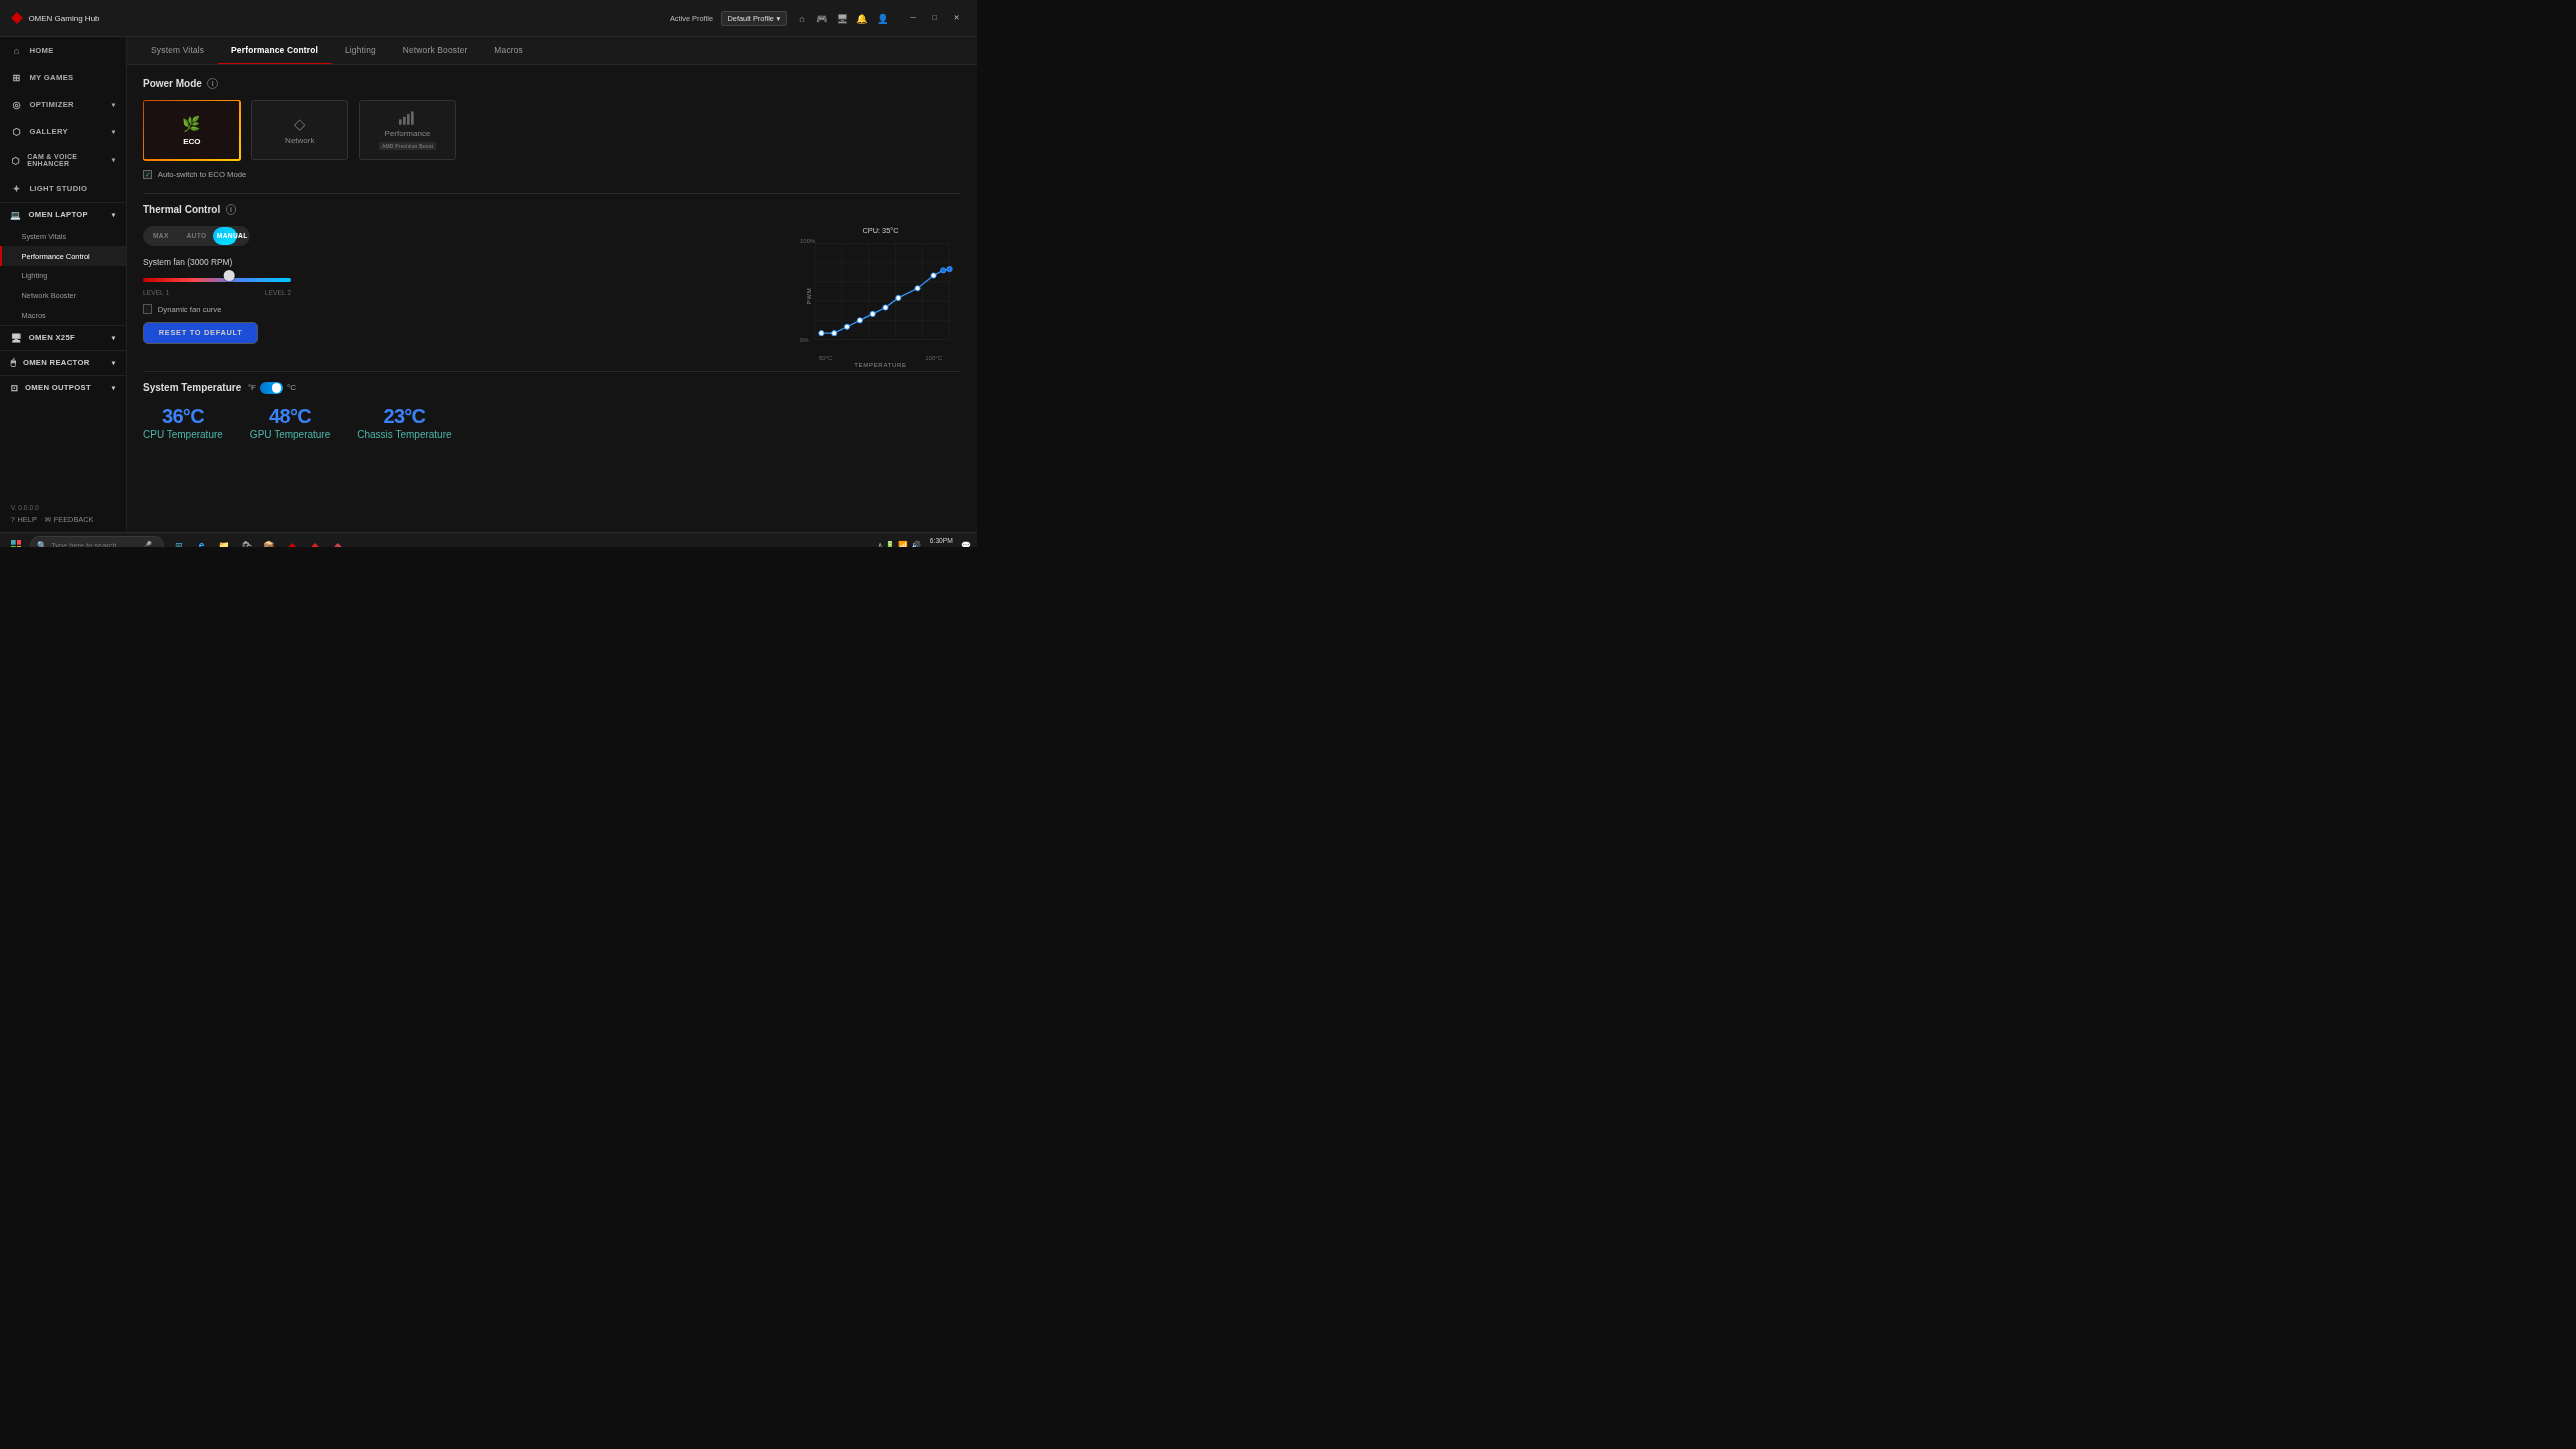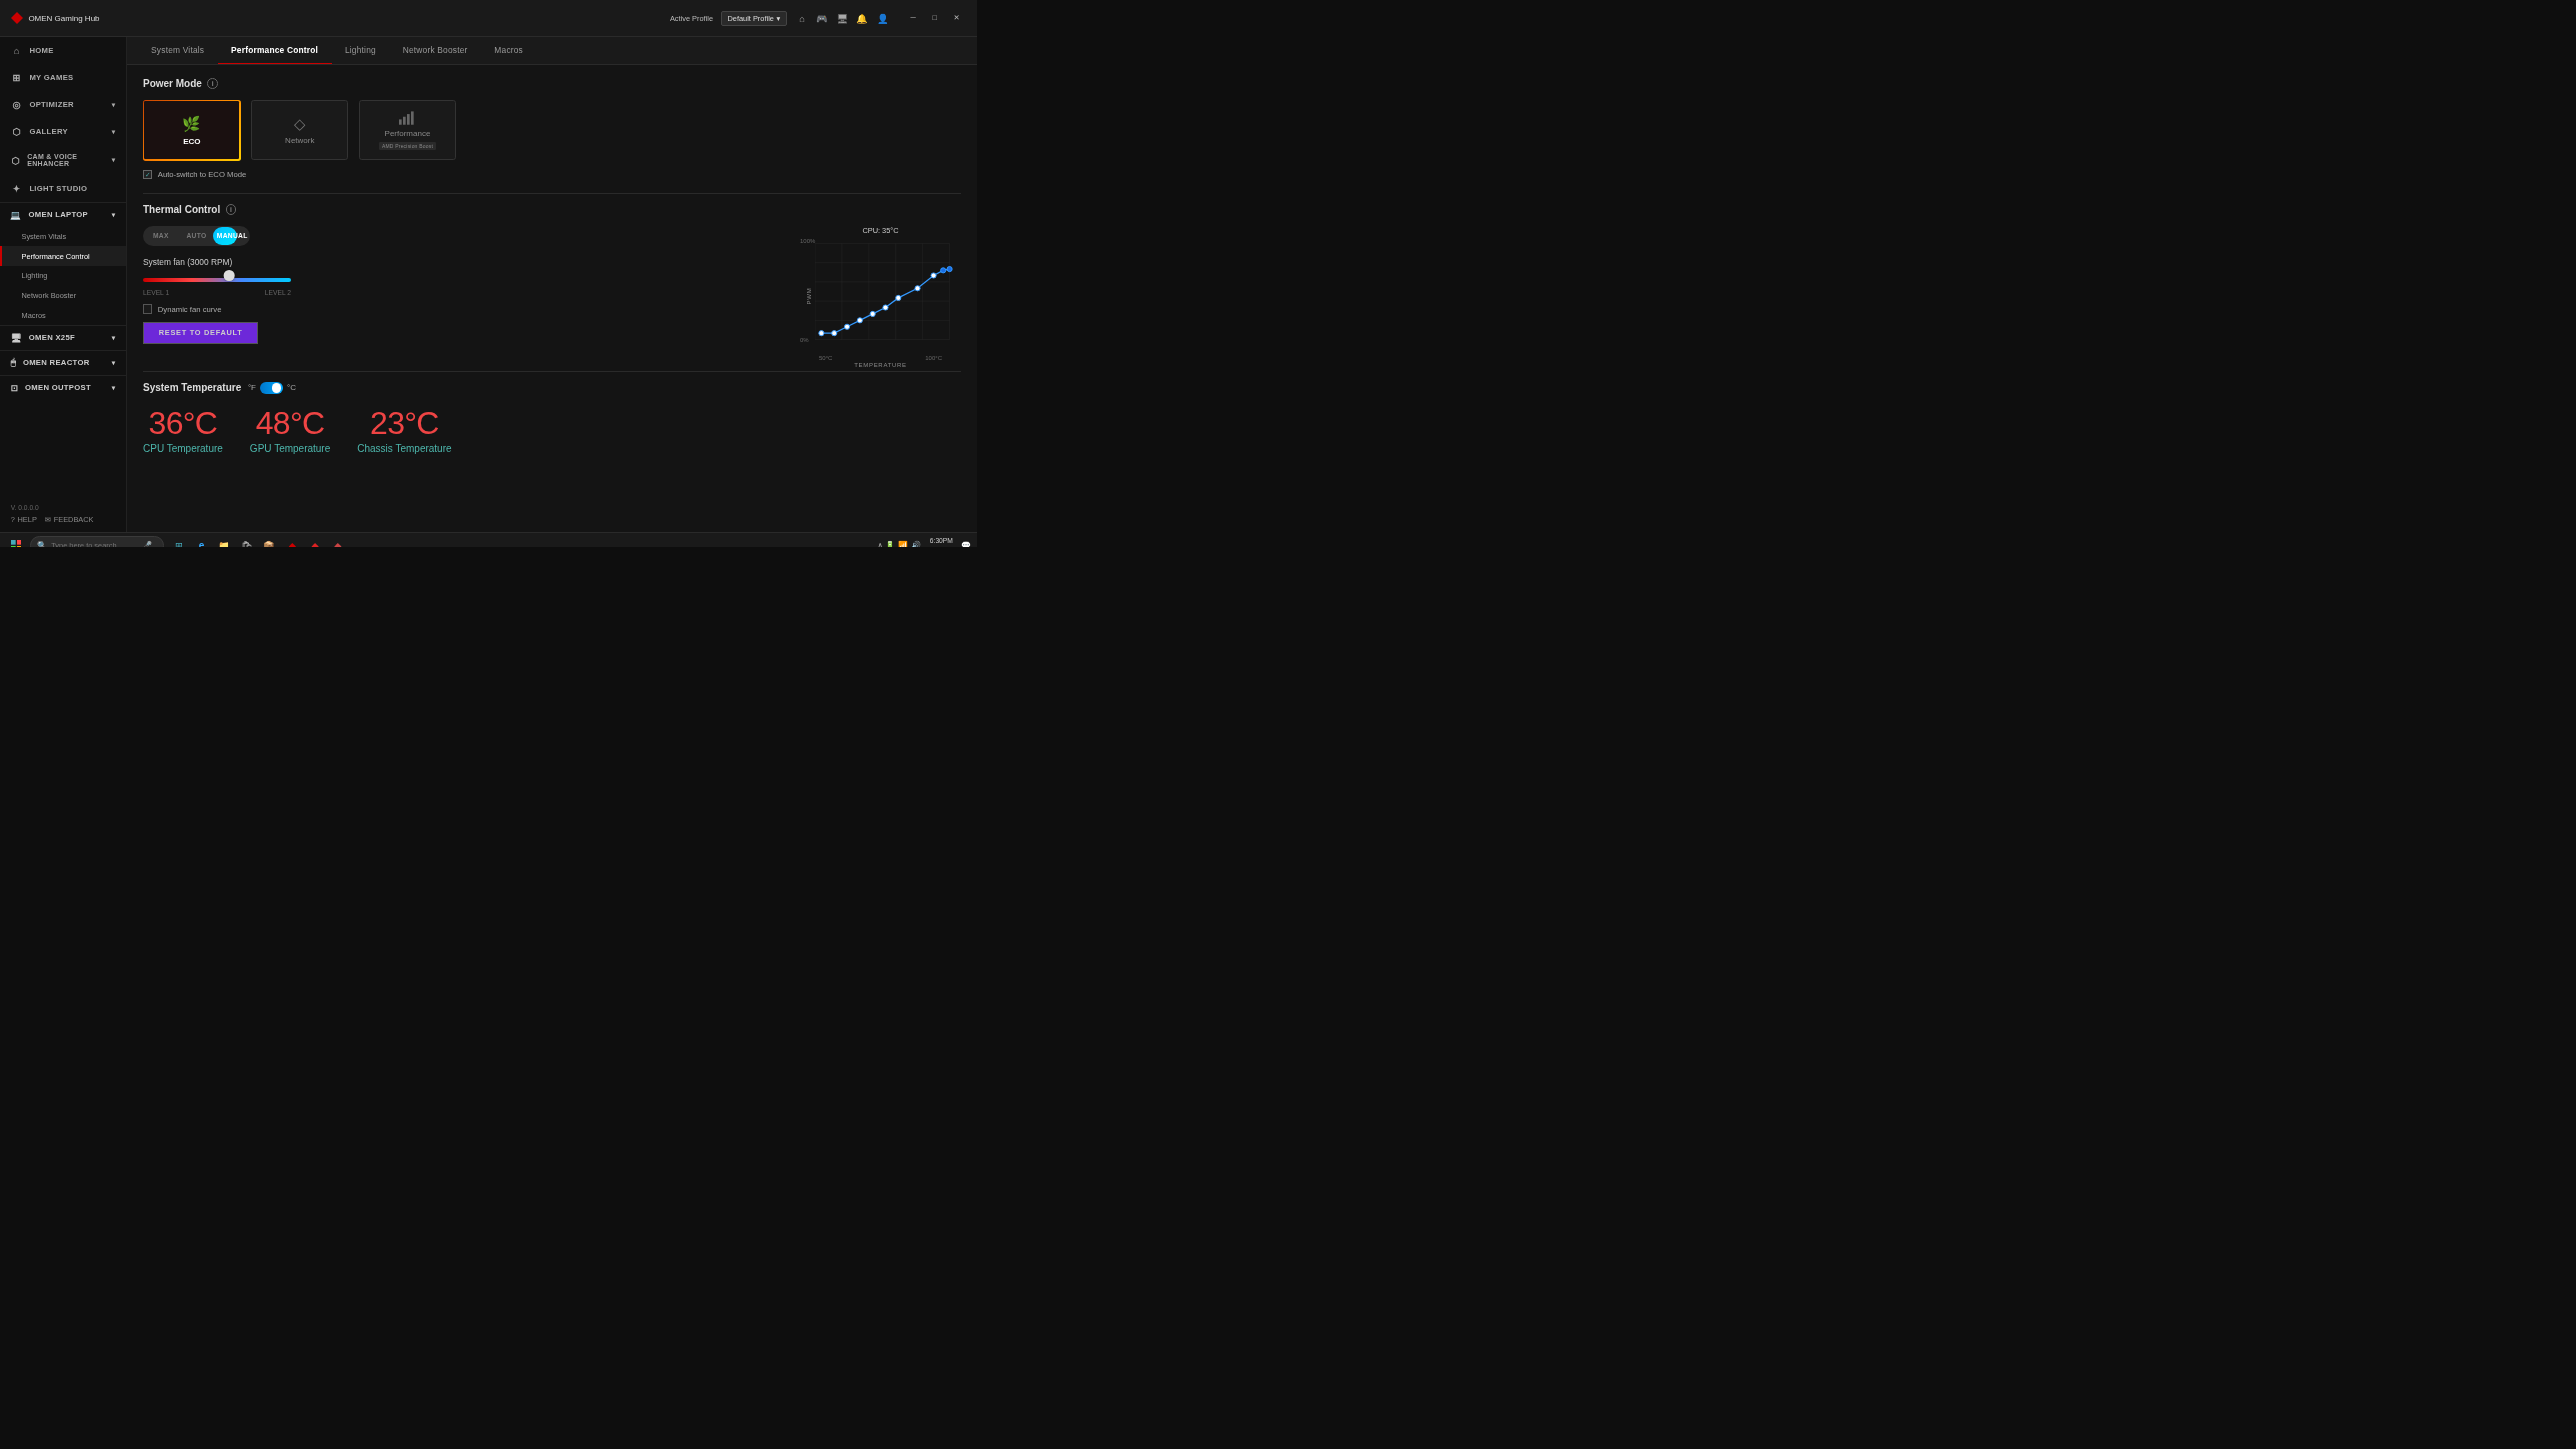--- a/index.html
+++ b/index.html
@@ -355,28 +355,28 @@
       display: flex;
       align-items: center;
       gap: 5.4px;
       font-size: 7.7px;
       color: #aaa;
       margin: 8px 0;
     }
 
     .reset-btn {
       border: 0.7px solid #555;
-      background: #6d28d9;
+      background: #1d4ed8;
       color: #ccc;
       padding: 5.4px 14.8px;
       font-size: 7.4px;
       font-weight: 700;
       letter-spacing: 0.7px;
       cursor: pointer;
-      border-radius: 0;
+      border-radius: 5px;
     }
 
     
     .chart-container {
       width: 161px;
       height: 134px;
       position: relative;
     }
     .chart-title {
       font-size: 7.4px;
@@ -441,23 +441,23 @@
     }
 
     .temp-cards {
       display: flex;
       gap: 27px;
     }
     .temp-card {
       text-align: center;
     }
     .temp-value {
-      font-size: 32px;
-      font-weight: 400;
-      color: #ef4444;
+      font-size: 20px;
+      font-weight: 700;
+      color: #3b82f6;
       letter-spacing: -0.7px;
     }
     .temp-label {
       font-size: 10px;
       color: #4db6ac;
       margin-top: 1.3px;
     }
 
     
     .taskbar {

